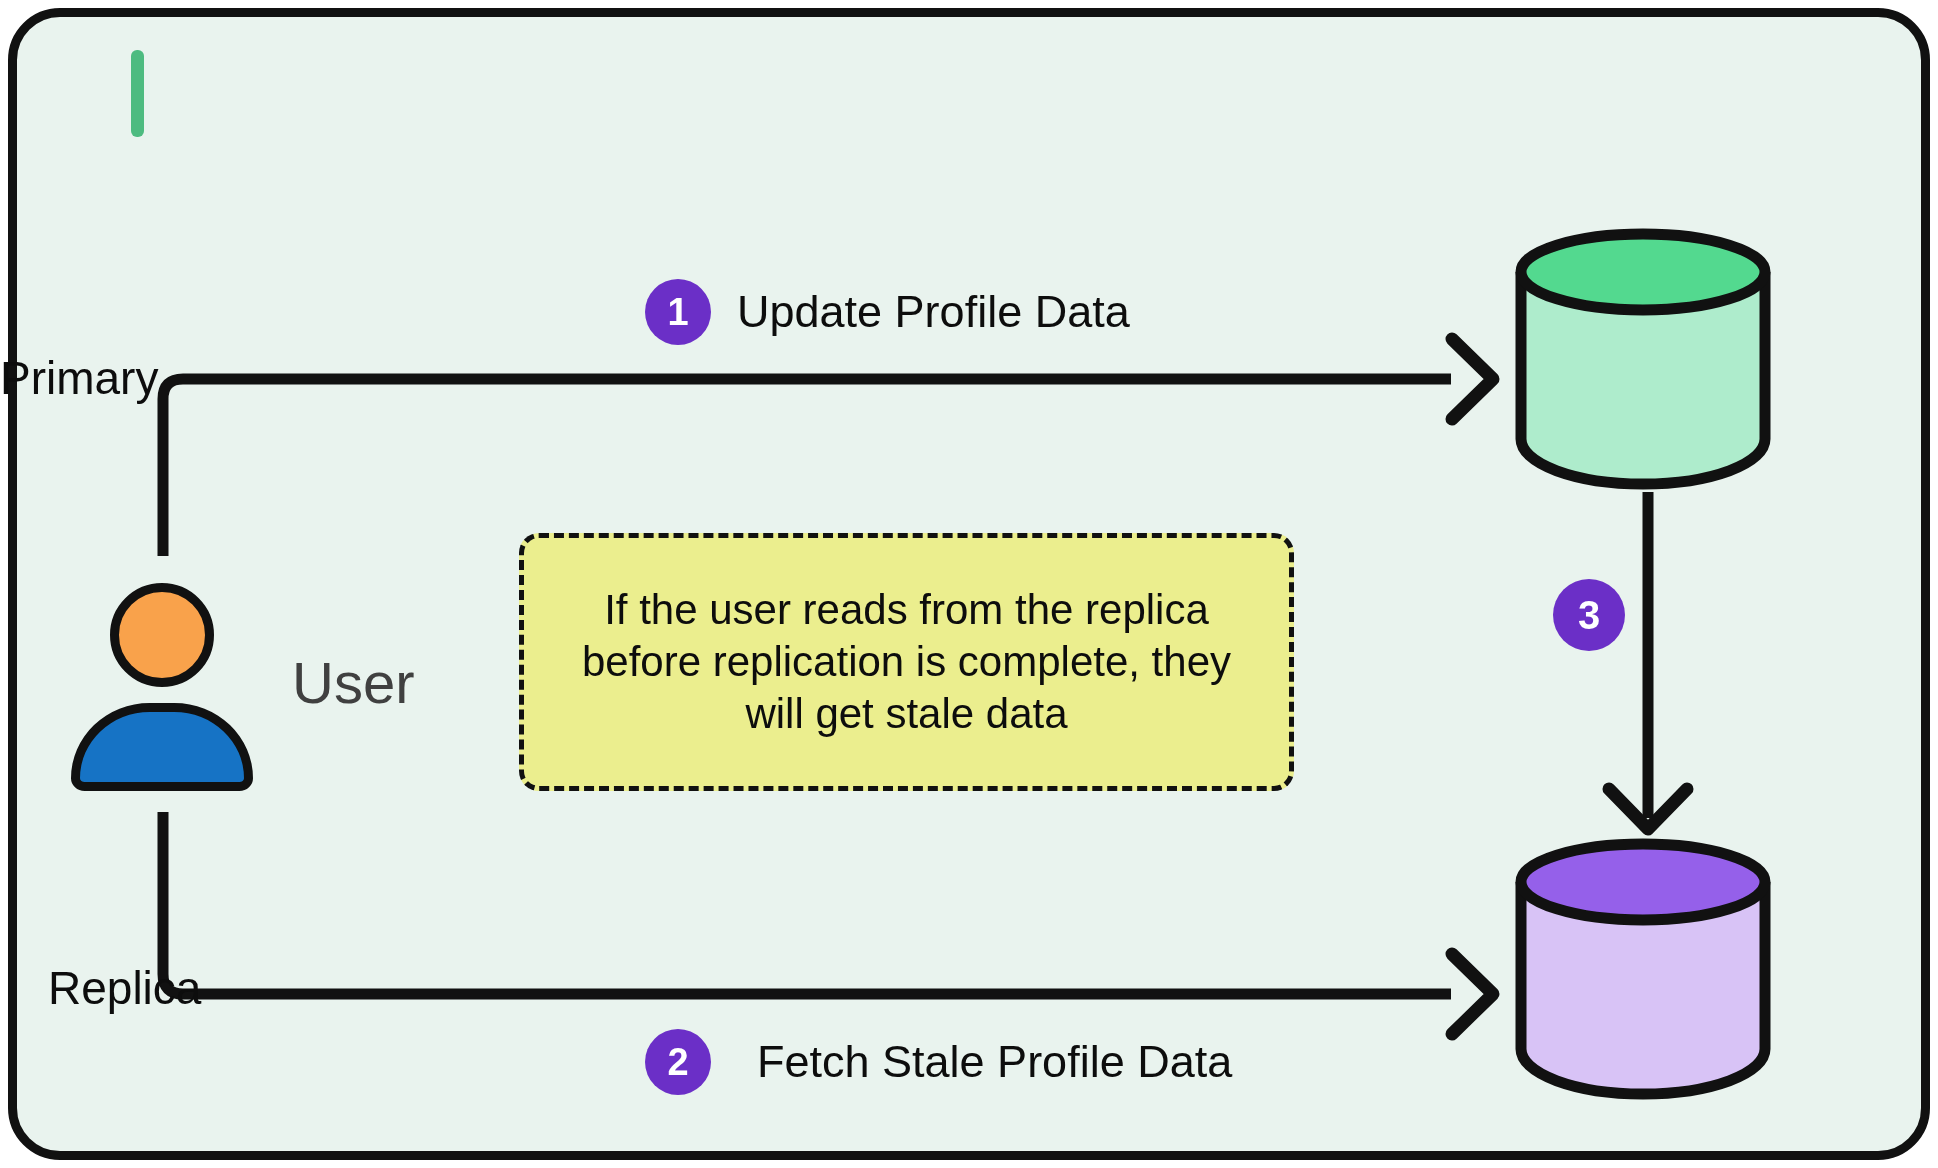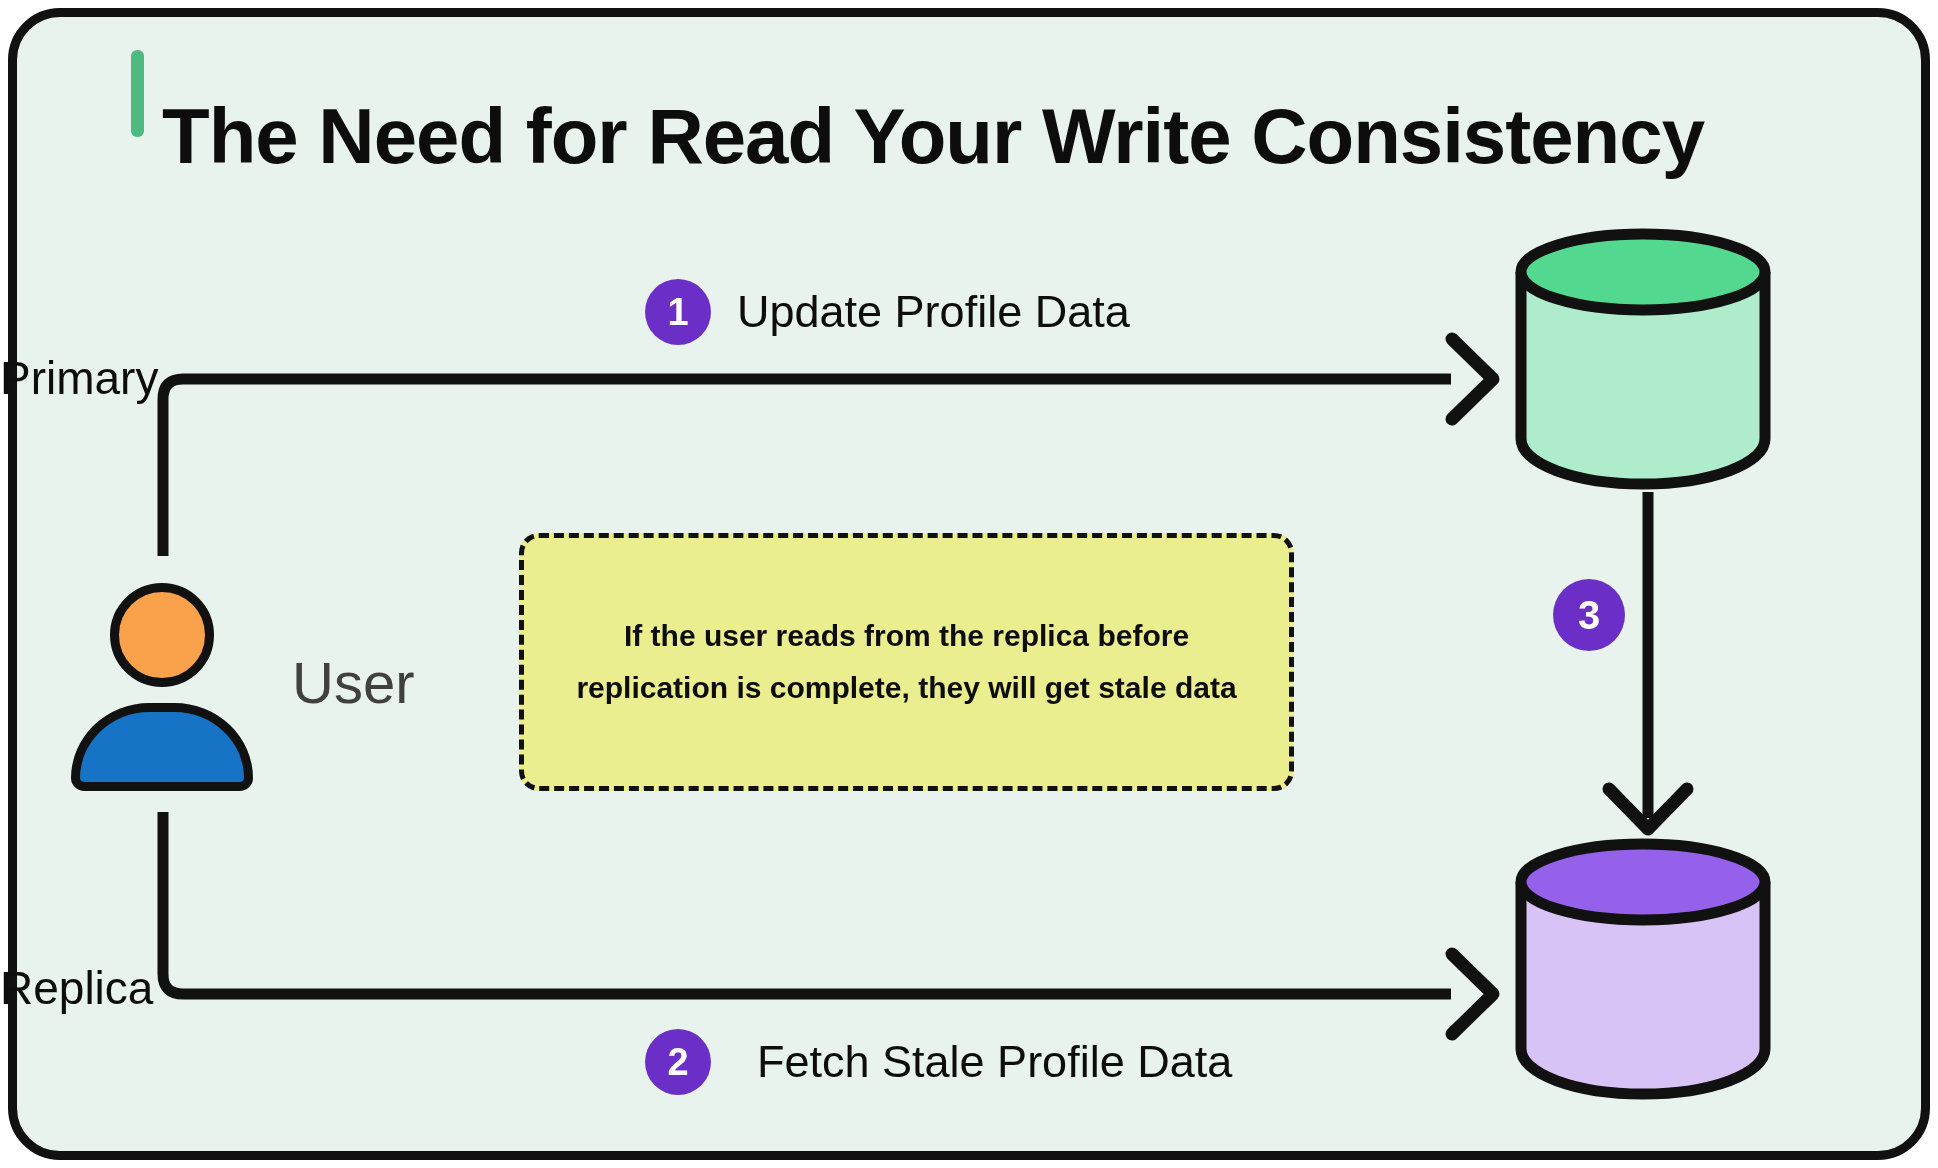--- a/index.html
+++ b/index.html
@@ -61,42 +61,41 @@
   .step-label-3 { left: 1673px; top: 567px; width: 250px; white-space: normal; font-size: 44px; line-height: 51px; }
 
   
   .note-box {
     position: absolute; left: 519px; top: 533px; width: 775px; height: 258px;
     box-sizing: border-box; background: #ebee8e;
     border: 5px dashed #111111; border-radius: 20px;
     display: flex; align-items: center; justify-content: center;
     padding: 0 38px; text-align: center;
   }
-  .note-text { font-size: 30px; line-height: 52px; color: #0d0d0d; font-weight: bold; }
+  .note-text { font-size: 42px; line-height: 52px; color: #0d0d0d; }
 
   
   .cyl { position: absolute; width: 256px; height: 262px; }
   .cyl-primary { left: 1515px; top: 228px; }
   .cyl-replica { left: 1515px; top: 838px; }
   .cyl-label {
     position: absolute; left: 0; width: 256px; 
     font-size: 46px; line-height: 52px; color: #0d0d0d;
   }
   .cyl-label-primary { top: 352px; }
-  .cyl-label-replica { top: 962px; }
+  .cyl-label-replica { top: 962px; padding-left: 48px; }
 </style>
 </head>
 <body>
 
 <div class="stage">
 
   <div class="card"></div>
 
   <div class="accent-bar"></div>
-  <h1 class="title">The Need for Read Your Write Consistency</h1>
 
   <svg class="overlay" viewBox="0 0 1938 1168">
     <path class="flow-line" d="M163 556 L163 399 Q163 379 183 379 L1451 379"></path>
     <polyline class="flow-head" points="1452,339 1493,379 1452,419"></polyline>
 
     <path class="flow-line" d="M163 812 L163 974 Q163 994 183 994 L1451 994"></path>
     <polyline class="flow-head" points="1452,954 1493,994 1452,1034"></polyline>
 
     <path class="flow-line" d="M1648 492 L1648 818"></path>
     <polyline class="flow-head" points="1609,789 1648,829 1687,789"></polyline>

